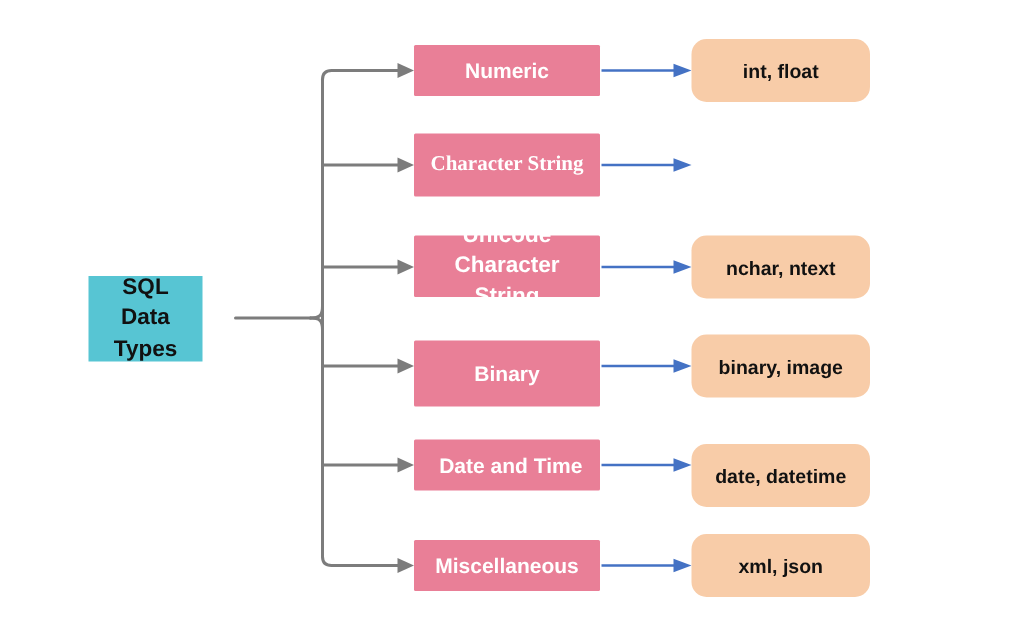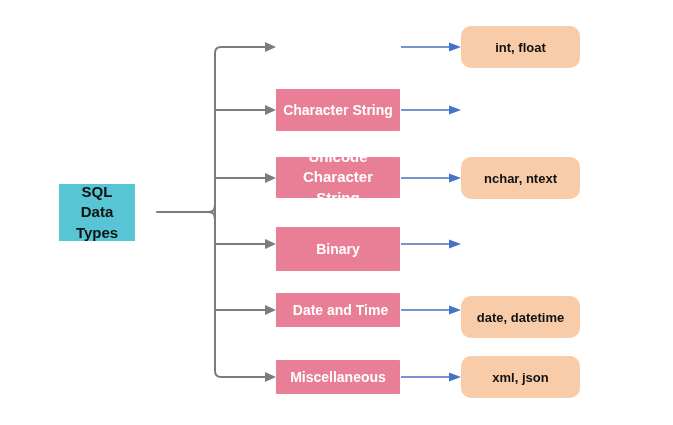--- a/index.html
+++ b/index.html
@@ -40,21 +40,21 @@
   }
   .cat-box{
     left:276px;width:124px;
     background:var(--category-fill);
     color:var(--category-text);
     font-size:14px;font-weight:bold;line-height:1.3;
     padding:2px 6px;
     border-radius:1px;
   }
   .cat-r1{top:30px;height:34px;}
-  .cat-r2{top:89px;height:42px;}
+  .cat-r2{top:89px;height:42px;font-family:Liberation Serif, serif;}
   .cat-r3{top:157px;height:41px;font-size:15px;line-height:1.35;}
   .cat-r4{top:227px;height:44px;}
   .cat-r5{top:293px;height:34px;padding-left:11px;}
   .cat-r6{top:360px;height:34px;}
   .type-box{
     left:461px;width:119px;height:42px;
     background:var(--type-fill);
     color:var(--text);
     font-size:13px;font-weight:bold;
     border-radius:10px;
@@ -108,20 +108,23 @@
       <polygon class="blue-head" points="461,310 449,305.5 449,314.5"></polygon>
       <path class="blue-stroke" d="M401,377 L450,377"></path>
       <polygon class="blue-head" points="461,377 449,372.5 449,381.5"></polygon>
     </g>
   </svg>
 
   <div class="box root-box">
     <span>SQL Data Types</span>
   </div>
 
+  <div class="box cat-box cat-r1">
+    <span>Numeric</span>
+  </div>
   <div class="box cat-box cat-r2">
     <span>Character String</span>
   </div>
   <div class="box cat-box cat-r3">
     <span>Unicode Character String</span>
   </div>
   <div class="box cat-box cat-r4">
     <span>Binary</span>
   </div>
   <div class="box cat-box cat-r5">
@@ -130,20 +133,23 @@
   <div class="box cat-box cat-r6">
     <span>Miscellaneous</span>
   </div>
 
   <div class="box type-box type-r1">
     <span>int, float</span>
   </div>
   <div class="box type-box type-r3">
     <span>nchar, ntext</span>
   </div>
+  <div class="box type-box type-r4">
+    <span>binary, image</span>
+  </div>
   <div class="box type-box type-r5">
     <span>date, datetime</span>
   </div>
   <div class="box type-box type-r6">
     <span>xml, json</span>
   </div>
 
 </div>
 
 </body></html>

